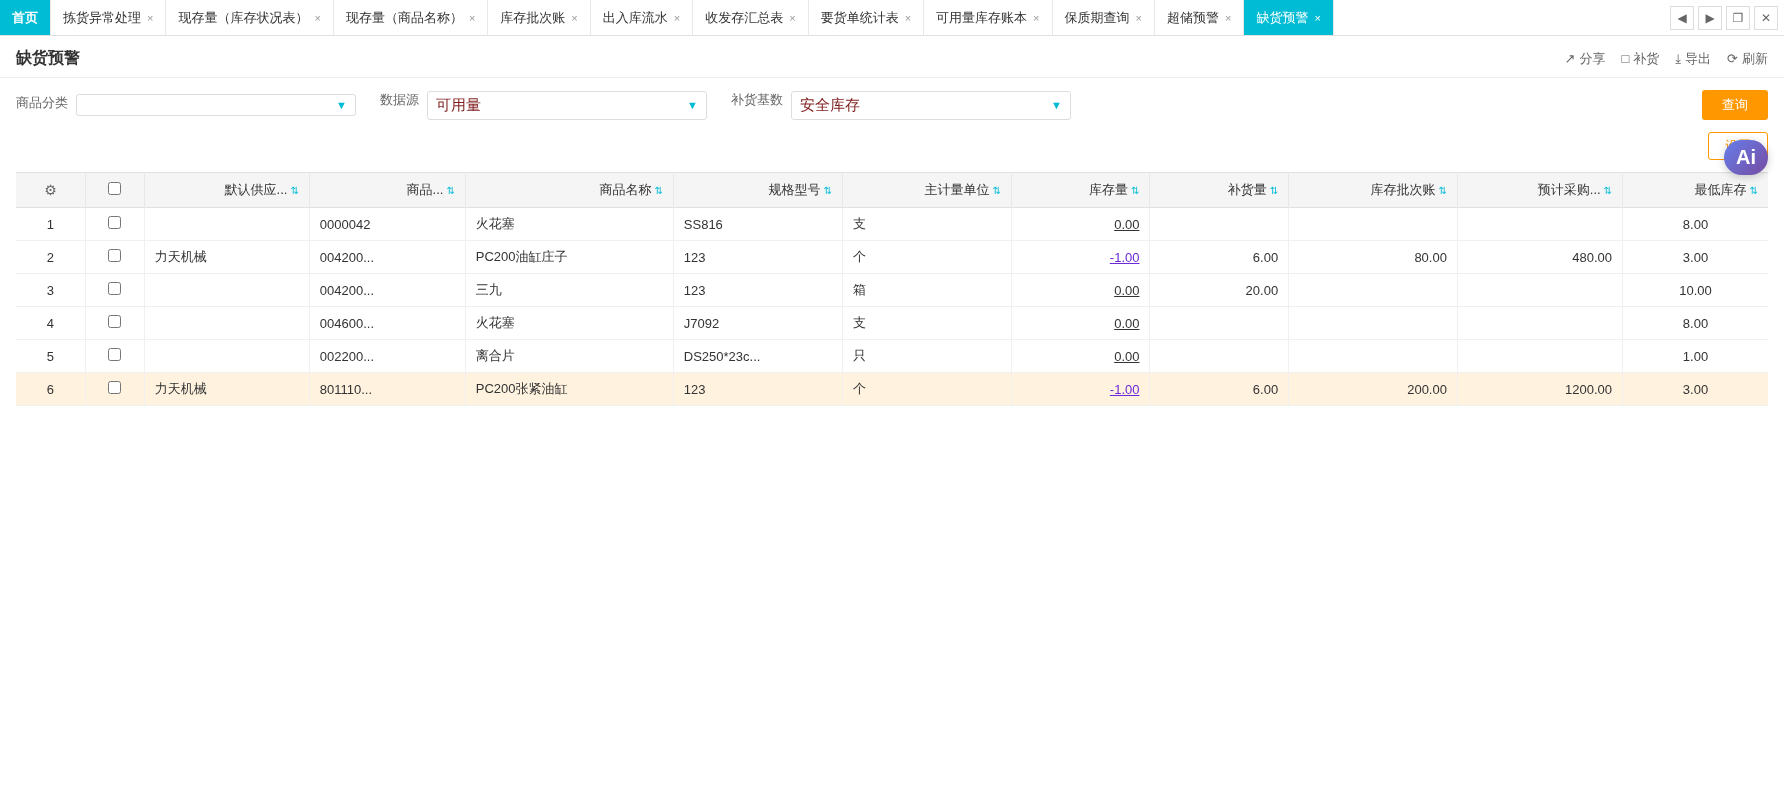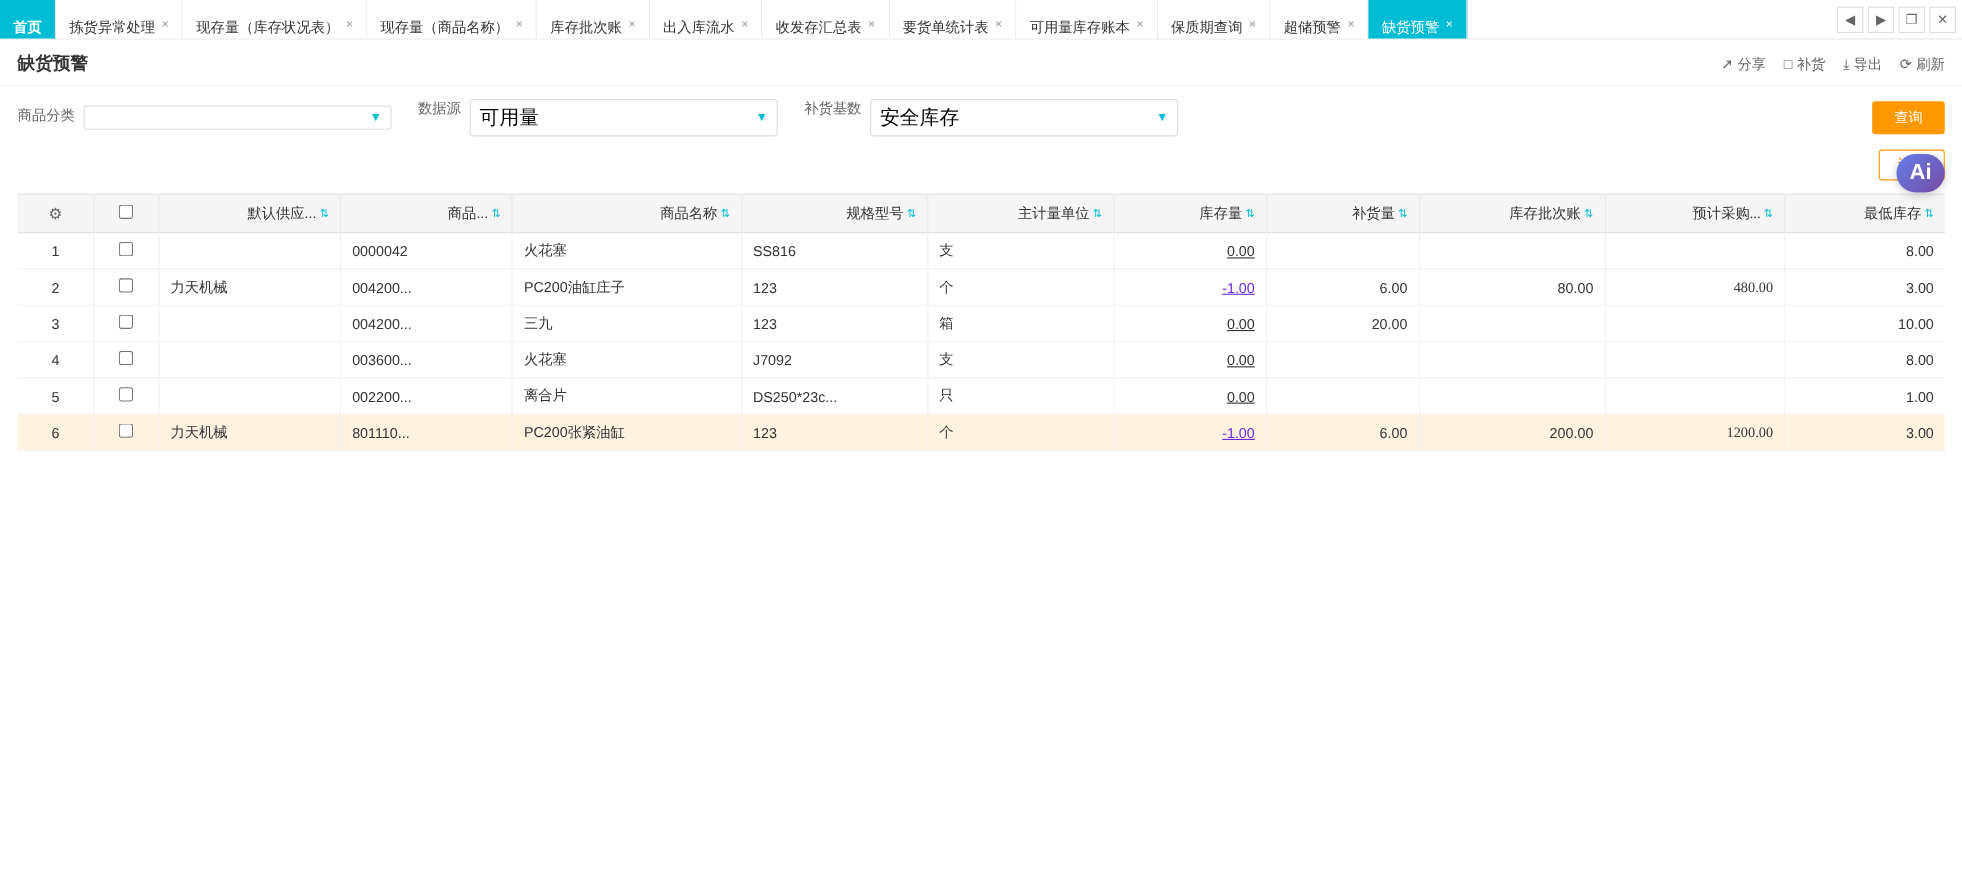--- a/index.html
+++ b/index.html
@@ -10,21 +10,21 @@
       display: flex;
       align-items: center;
       background: #fff;
       border-bottom: 1px solid #e0e0e0;
       height: 36px;
       overflow: hidden;
       flex-shrink: 0;
     }
     .nav-tab {
       display: flex;
-      align-items: flex-start;
+      align-items: center;
       padding: 16px 12px;
       height: 36px;
       white-space: nowrap;
       cursor: pointer;
       font-size: 13px;
       color: #333;
       border-right: 1px solid #e8e8e8;
       background: #fff;
       flex-shrink: 0;
     }
@@ -124,22 +124,22 @@
       padding: 4px 8px;
       min-width: 200px;
       background: #fff;
       cursor: pointer;
       justify-content: space-between;
     }
     .filter-select-wide {
       min-width: 280px;
     }
     .filter-select-value {
-      color: #000000;
-      font-size: 18px;
+      color: #7f1d1d;
+      font-size: 15px;
     }
     .filter-select-arrow {
       color: #00bcd4;
       font-size: 11px;
       margin-left: 8px;
     }
     .filter-right {
       margin-left: auto;
       display: flex;
       gap: 8px;
@@ -186,32 +186,32 @@
       white-space: nowrap;
     }
     th:last-child { border-right: none; }
     td {
       padding: 7px 10px;
       border-bottom: 1px solid #f0f0f0;
       border-right: 1px solid #f0f0f0;
       color: #333;
       white-space: nowrap;
     }
-    td:last-child { border-right: none; }
+    td:last-child { border-right: none; text-align: center; }
     tbody tr.highlighted { background: #fff3e0; }
     .col-check { width: 30px; text-align: center; }
     .col-supplier { width: 80px; }
     .col-code { width: 90px; }
     .col-name { width: 120px; }
     .col-spec { width: 90px; }
     .col-unit { width: 70px; }
     .col-stock { width: 80px; text-align: right; text-decoration: underline; }
     .col-replenish { width: 80px; text-align: right; }
     .col-price { width: 80px; text-align: right; }
-    .col-purchase { width: 90px; text-align: right; font-family: Liberation Serif, serif; }
+    .col-purchase { width: 90px; text-align: right; }
     .col-min-stock { width: 80px; text-align: right; }
 
     .td-right { text-align: right; }
     .td-center { text-align: center; }
 
     .th-sort {
       display: inline-flex;
       align-items: center;
       gap: 3px;
       cursor: pointer;
@@ -483,21 +483,21 @@
       <td class="col-price td-right"></td>
       <td class="col-purchase td-right"></td>
       <td class="col-min-stock td-right">10.00</td>
     </tr>
           <tr>
       <td class="td-center">4</td>
       <td class="td-center checkbox-cell">
         <input type="checkbox" style="">
       </td>
       <td class="col-supplier"></td>
-      <td class="col-code">003600...</td>
+      <td class="col-code">004600...</td>
       <td class="col-name">火花塞</td>
       <td class="col-spec">J7092</td>
       <td class="col-unit">支</td>
       <td class="col-stock td-right ">0.00</td>
       <td class="col-replenish td-right"></td>
       <td class="col-price td-right"></td>
       <td class="col-purchase td-right"></td>
       <td class="col-min-stock td-right">8.00</td>
     </tr>
           <tr>

